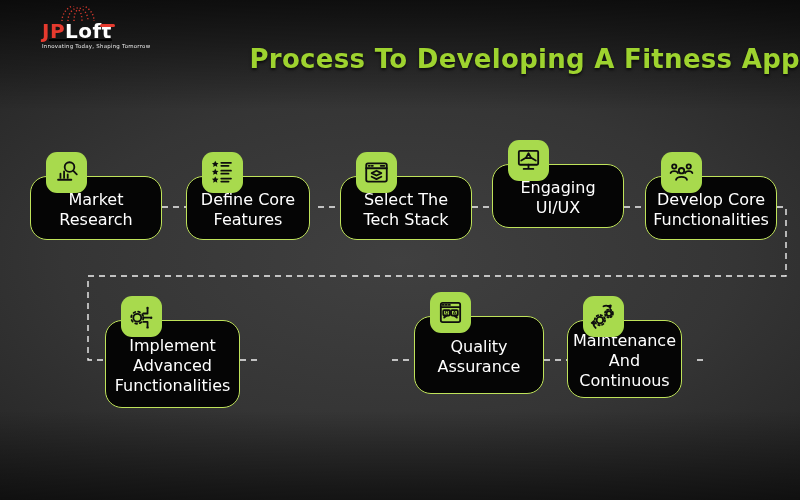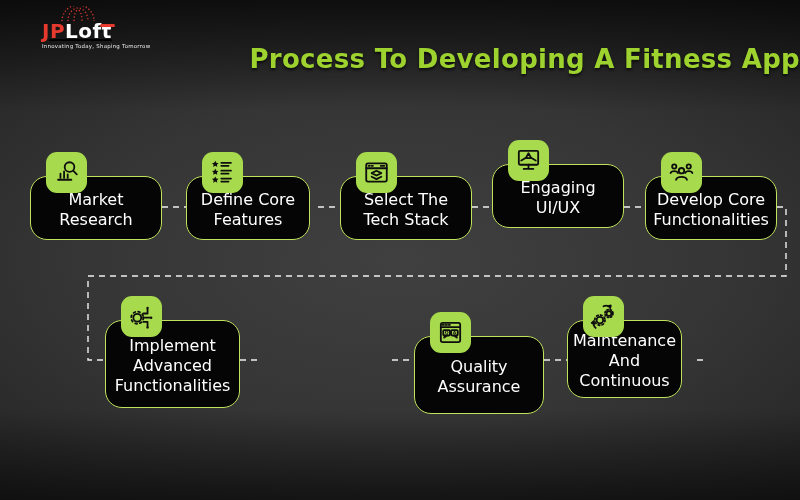--- a/index.html
+++ b/index.html
@@ -147,21 +147,21 @@
             <circle cx="34" cy="42" r="2"></circle>
           </g>
       </svg>
     </div>
     <div class="label">Implement
 Advanced
 Functionalities</div>
   </div>
 
 
-  <div class="card" style="left:414px;top:336px;width:130px;height:78px">
+  <div class="card" style="left:414px;top:316px;width:130px;height:78px">
     <div class="tile">
       <svg width="29" height="29" viewBox="0 0 48 48">
         <rect x="8" y="8" width="32" height="32" rx="3"></rect>
         <path d="M8 15h32"></path>
           <path d="M11 11.5h2M16 11.5h2M21 11.5h2"></path>
         <rect x="12" y="20" width="11" height="9" rx="1.5"></rect>
           <path d="M15 29l-1.5 3.5 4.5-3.5"></path>
         <rect x="25" y="20" width="11" height="9" rx="1.5"></rect>
           <path d="M33 29l1.5 3.5-4.5-3.5"></path>
         <text x="17.5" y="27.3" font-size="7.5" font-weight="bold" text-anchor="middle" class="fl" font-family="DejaVu Sans, sans-serif">Q</text>

